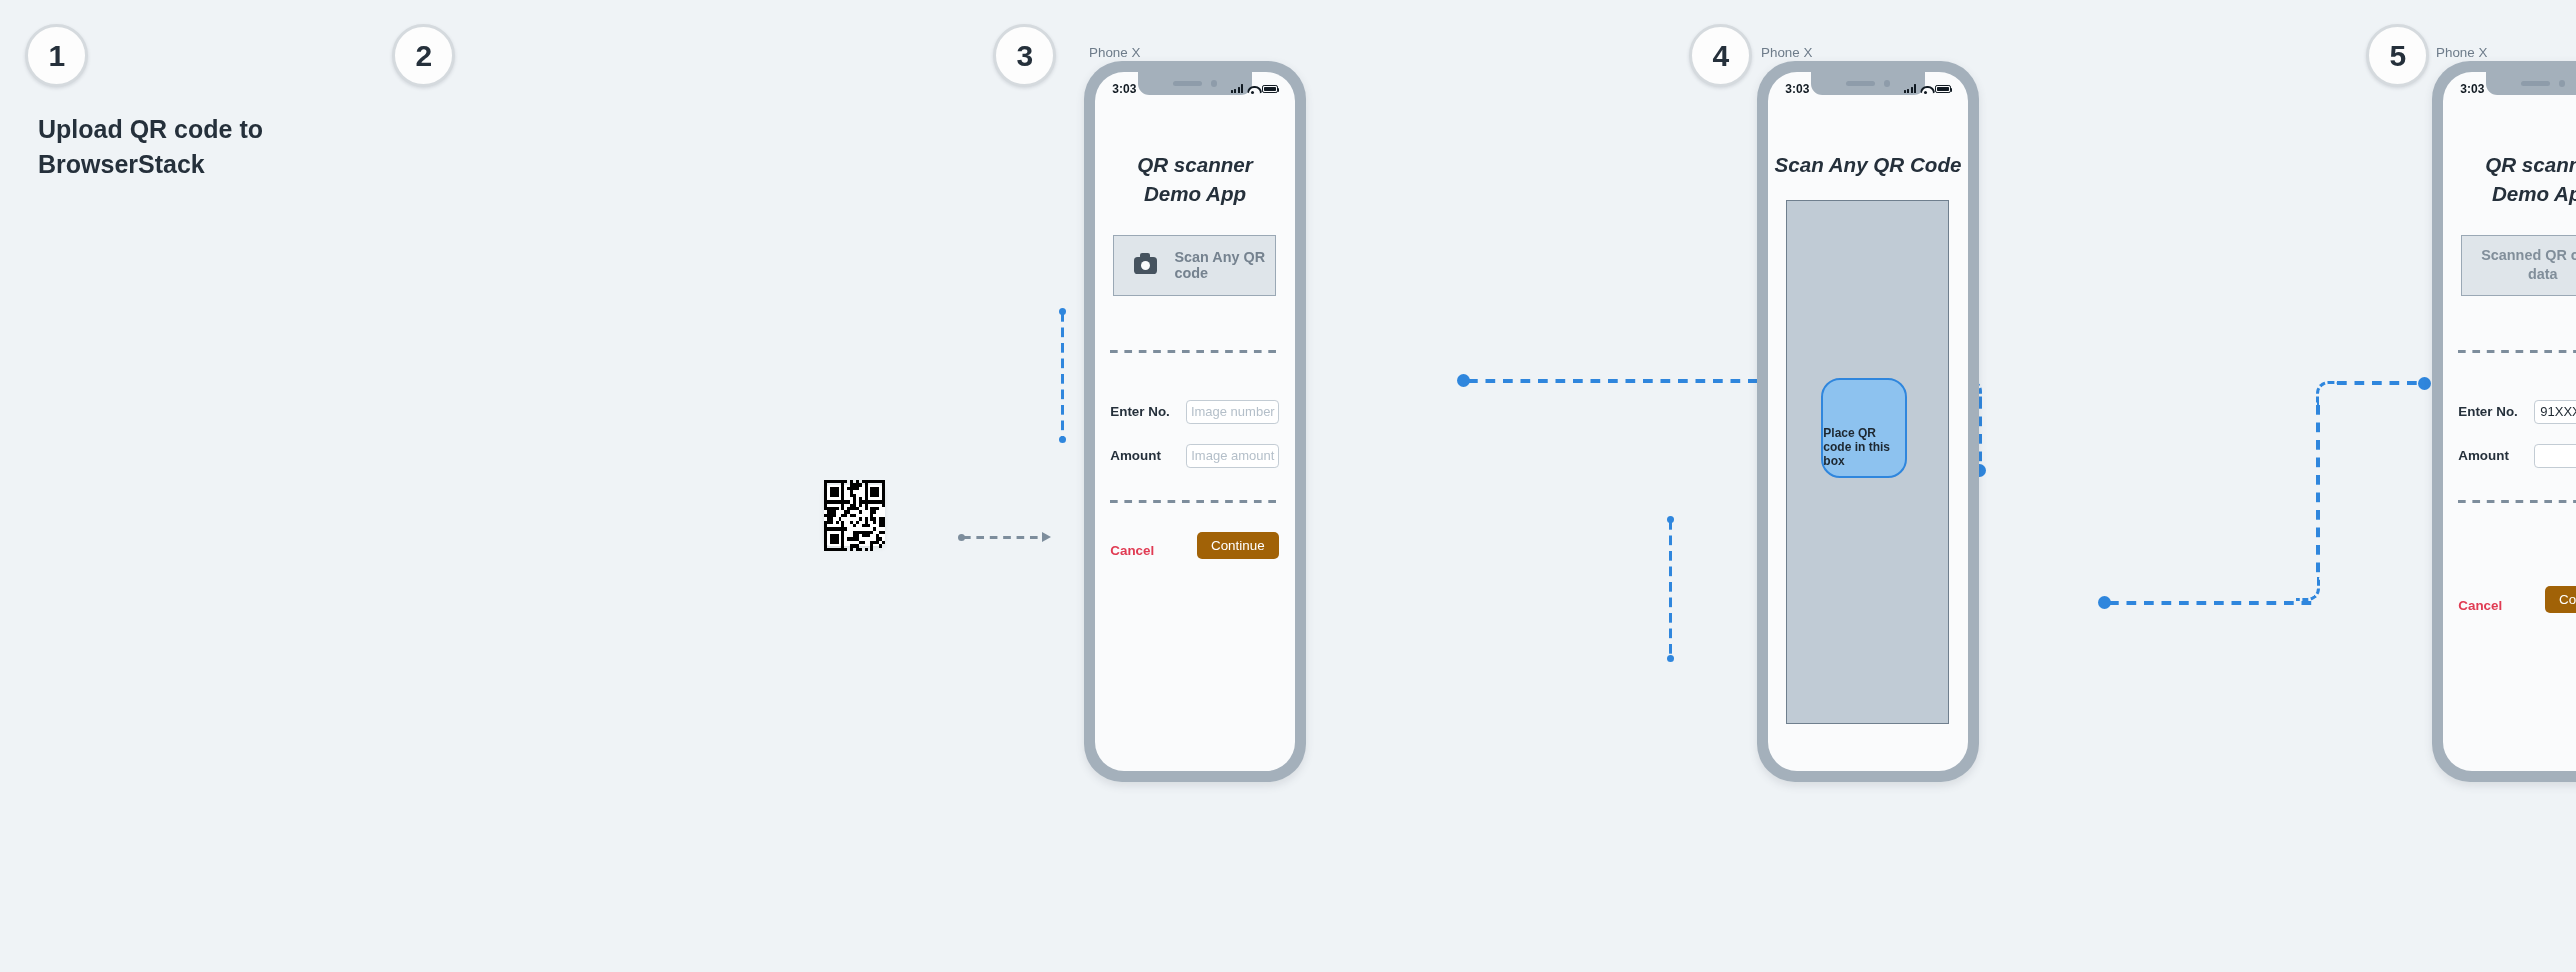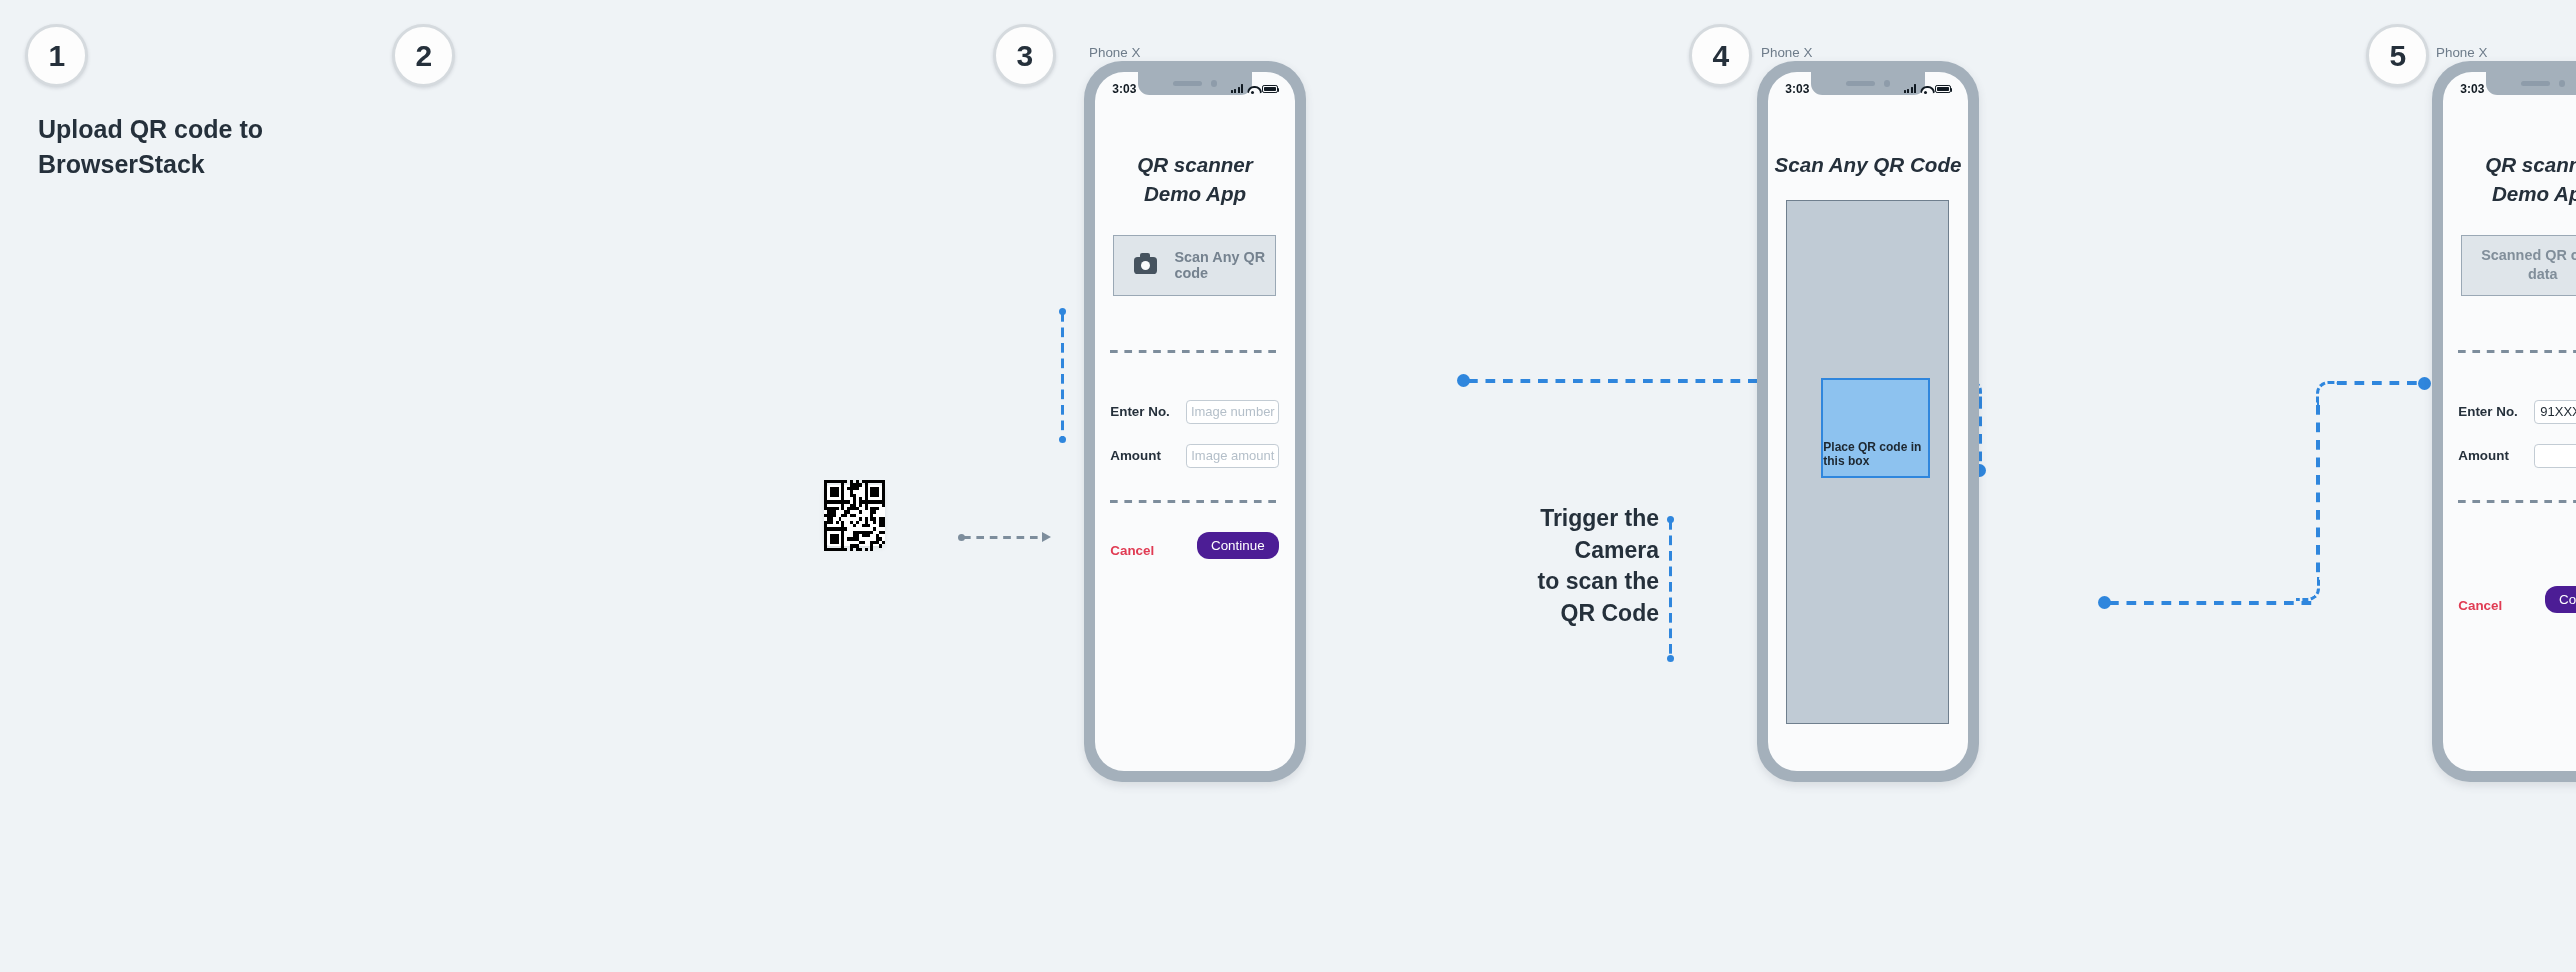--- a/index.html
+++ b/index.html
@@ -199,21 +199,21 @@
   }
   .field-box.placeholder { color: #b4bfc9; }
   .field-box.filled { color: #1d2730; font-weight: 400; }
 
   .cancel-btn {
     position: absolute;
     font-size: 13.4px; font-weight: 700; color: #e03b53;
   }
   .continue-btn {
     position: absolute;
-    background: #4c1d95; border-radius: 12px; color: #ffffff;
+    background: #a16207; border-radius: 5px; color: #ffffff;
     font-size: 13.4px; font-weight: 400;
     display: flex; align-items: center; justify-content: center;
   }
 
   
   .scan-view {
     position: absolute;
     background: #c0cbd5; border: 1px solid #6f7f8e;
   }
   .scan-target {
@@ -803,31 +803,27 @@
               <i></i>
             </span>
           <span class="wifi"></span>
           <span class="batt"></span>
         </span>
       </div>
 
       <div class="app-title" style="top:78px;">Scan Any QR Code</div>
 
       <div class="scan-view" style="left:18.5px; top:128px; width:163px; height:524px;">
-        <div class="scan-target" style="left:34px; top:177px; width:109px; height:100px;">
+        <div class="scan-target" style="left:34px; top:177px; width:86px; height:100px;border-radius:19px;">
           <span>Place QR code in this box</span>
         </div>
       </div>
     </div>
   </div>
 
-  <div class="annot right-align" style="left:1458px; top:503px; width:201px;">Trigger the
-Camera
-to scan the
-QR Code</div>
   <div class="bracket" style="left:1667px; top:516px; height:146px;">
     <span class="cap top"></span>
     <span class="line"></span>
     <span class="cap bot"></span>
   </div>
 
   <div class="conn-dot" style="left:2098px; top:596px;"></div>
   <div class="conn-h" style="left:2109px; top:601px; width:204px;"></div>
   <div class="conn-elbow" style="left:2296px; top:577px; width:24px; height:24px; border-bottom-width:3.6px; border-right-width:3.6px; border-bottom-right-radius:12.4px;"></div>
   <div class="conn-v" style="left:2316px; top:405px; height:175px;"></div>

